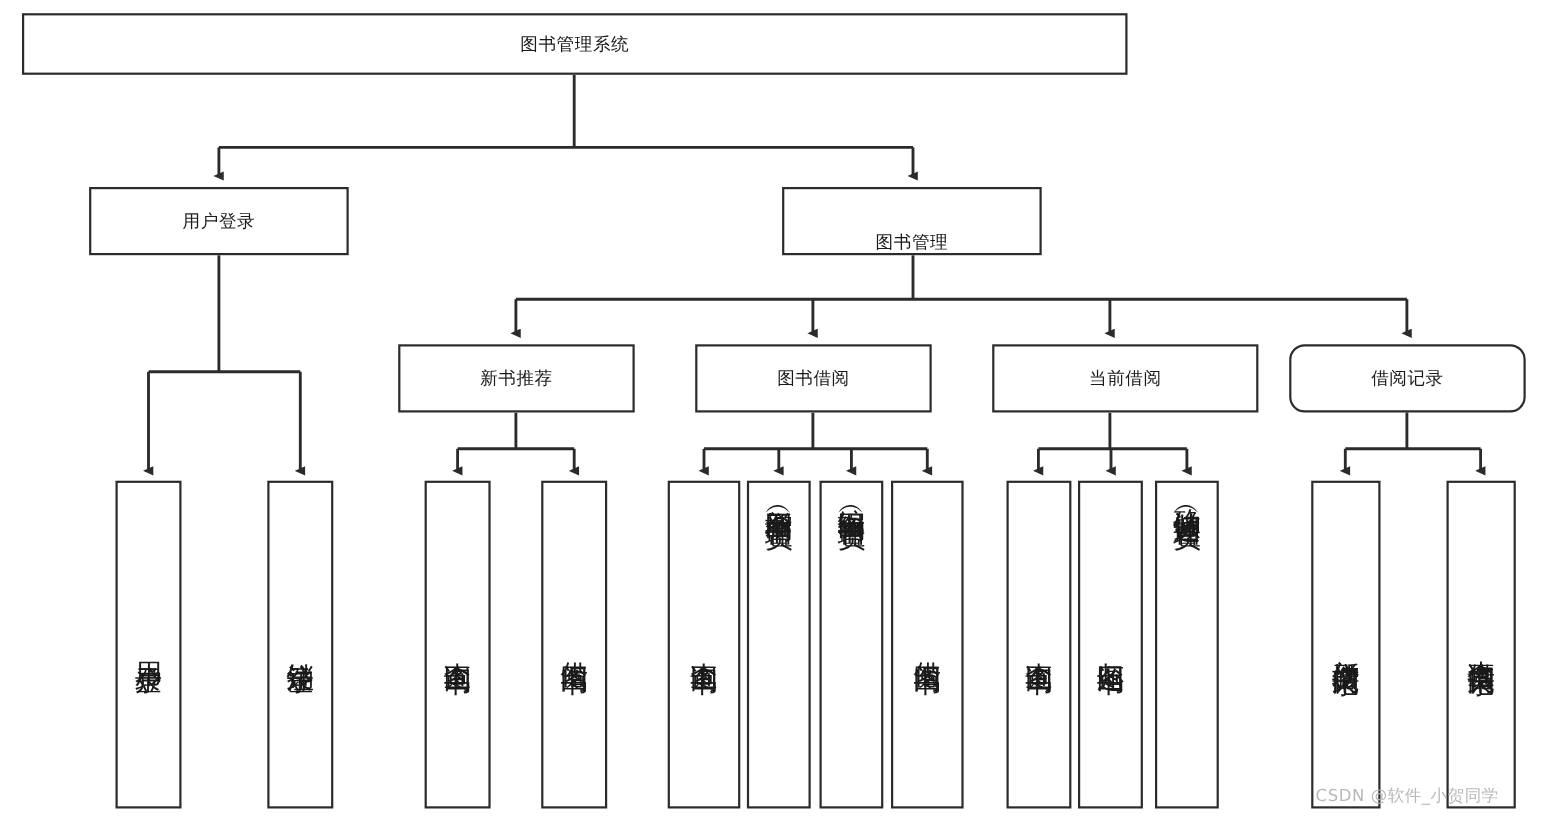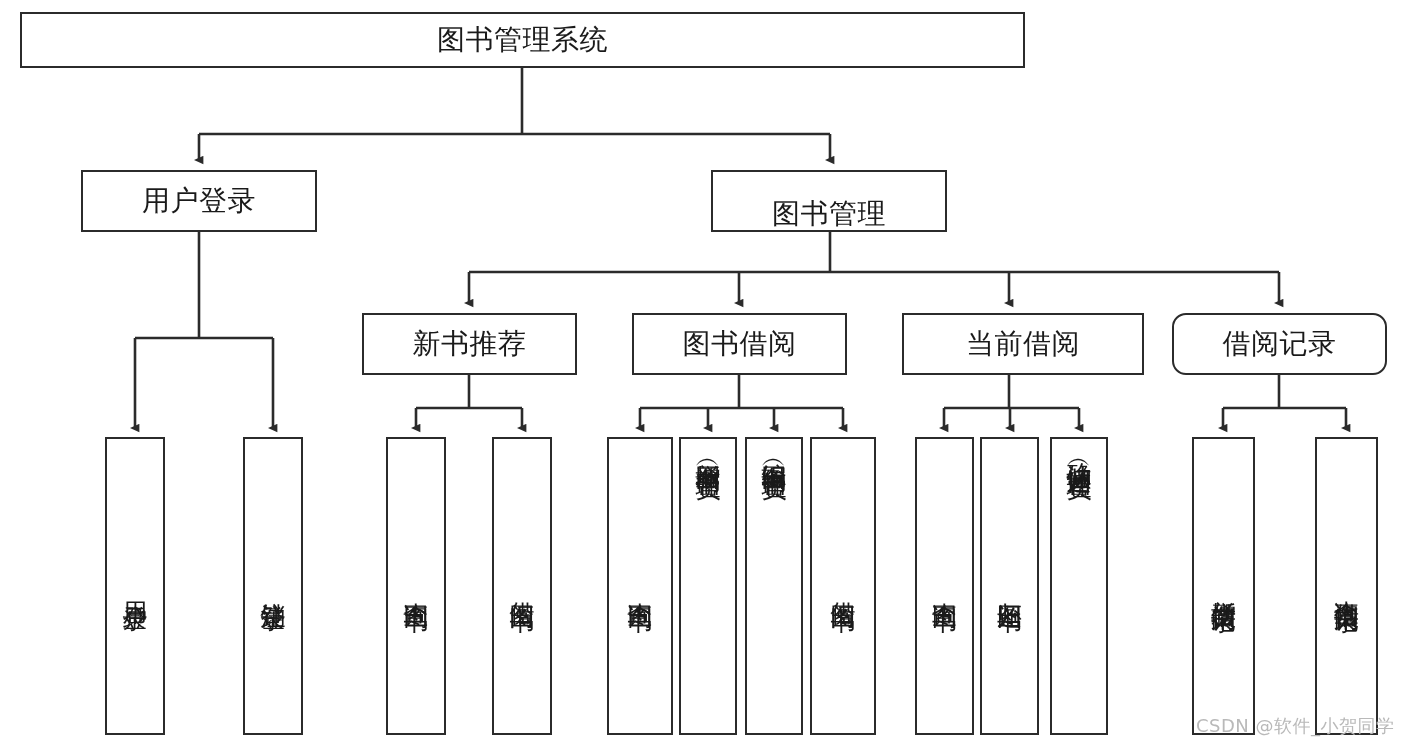--- a/index.html
+++ b/index.html
@@ -35,21 +35,21 @@
     justify-content: center;
     color: #1a1a1a;
   }
   .node .label {
     display: block;
     line-height: 1.18;
     letter-spacing: 0.5px;
   }
   .node.horiz .label {
     writing-mode: horizontal-tb;
-    font-size: 28px;
+    font-size: 16px;
   }
   .node.vert {
     align-items: flex-start;
     justify-content: center;
     padding-top: 0;
   }
   .node.vert .label {
     writing-mode: vertical-rl;
     text-orientation: upright;
     font-size: 25px;
@@ -57,21 +57,21 @@
     line-height: 1;
   }
   .node.vert.centered {
     align-items: center;
   }
   .node.vert.topaligned .label {
     margin-top: 4px;
   }
   .watermark {
     position: absolute;
-    font-size: 18px;
+    font-size: 15px;
     color: #b9b9b9;
     white-space: nowrap;
     letter-spacing: 0.5px;
     font-family: "DejaVu Sans", "Liberation Sans", sans-serif;
   }
 </style>
 </head>
 <body>
 
 <div id="diagram-root">

